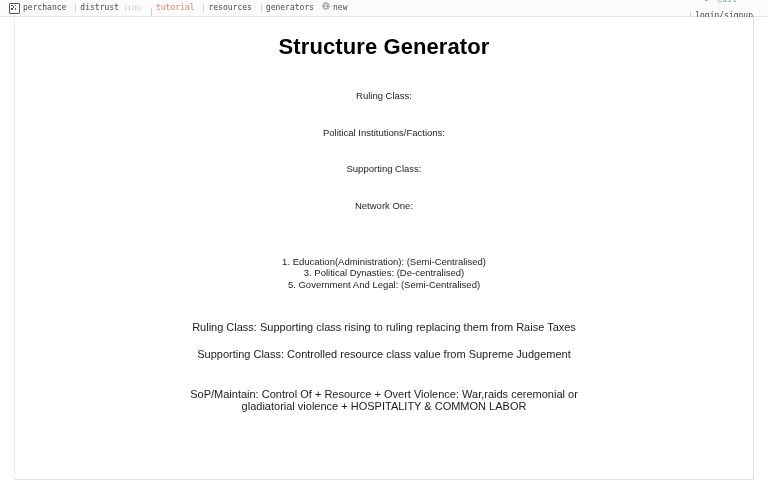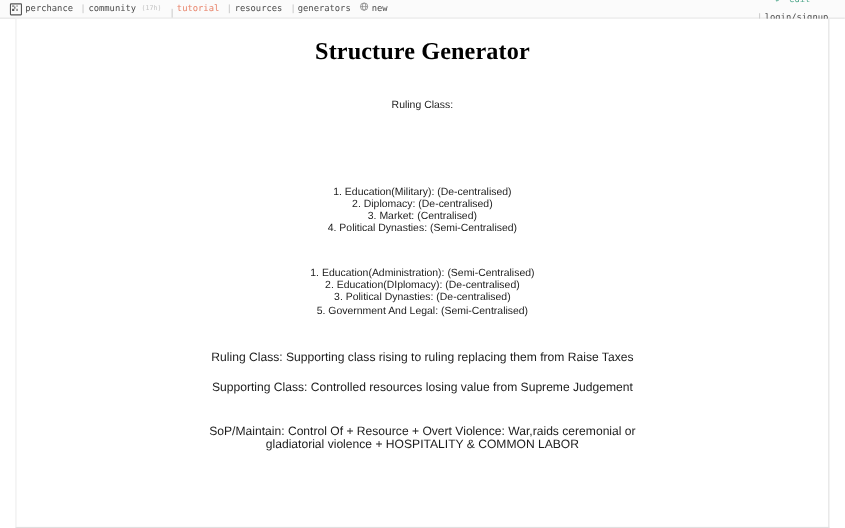--- a/index.html
+++ b/index.html
@@ -101,21 +101,20 @@
     text-align: center;
     color: #111111;
   }
 
   #page-title {
     font-size: 22px;
     font-weight: bold;
     margin: 11px 0 0 0;
     letter-spacing: 0.1px;
     color: #000000;
-    font-family: Liberation Serif, serif;
   }
 
   .blk {
     font-size: 9.5px;
     line-height: 11.5px;
     color: #1c1c1c;
     margin: 4px;
   }
 
   .spacer-lg { height: 17px; }
@@ -154,21 +153,21 @@
           <i></i>
           <i></i>
           <i></i>
           <i></i>
         </span>
       <span>perchance</span>
     </a>
 
     <a class="nav-item" href="#">
       <span class="sep"></span>
-      <span>community</span>
+      <span>distrust</span>
       <span class="badge-time">(17h)</span>
     </a>
 
     <a class="nav-item accent" href="#">
       <span class="sep"></span>
       <span>tutorial</span>
     </a>
 
     <a class="nav-item" href="#">
       <span class="sep"></span>
@@ -216,55 +215,51 @@
   <div id="content">
 
     <h1 id="page-title">Structure Generator</h1>
 
     <div class="spacer-xl"></div>
 
     <div class="blk">Ruling Class:</div>
 
     <div class="spacer-lg"></div>
 
-
-    <div class="spacer-lg"></div>
-
-
-    <div class="spacer-lg"></div>
-
+    <div class="blk">Political Institutions/Factions:</div>
+
+    <div class="spacer-lg"></div>
+
+    <div class="blk">Supporting Class:</div>
+
+    <div class="spacer-lg"></div>
+
+    <div class="blk">Network One:</div>
 
     <div class="spacer-md"></div>
 
-    <ol class="netlist">
-      <li>1. Education(Military): (De-centralised)</li>
-      <li>2. Diplomacy: (De-centralised)</li>
-      <li>3. Market: (Centralised)</li>
-      <li>4. Political Dynasties: (Semi-Centralised)</li>
-    </ol>
 
     <div class="spacer-lg"></div>
 
 
     <div class="spacer-md"></div>
 
     <ol class="netlist">
       <li>1. Education(Administration): (Semi-Centralised)</li>
-      <li>2. Education(DIplomacy): (De-centralised)</li>
       <li>3. Political Dynasties: (De-centralised)</li>
       <li>5. Government And Legal: (Semi-Centralised)</li>
     </ol>
 
     <div style="height:32px"></div>
 
     <div class="para">Ruling Class: Supporting class rising to ruling replacing them from Raise Taxes</div>
 
     <div style="height:15px"></div>
 
-    <div class="para">Supporting Class: Controlled resources losing value from Supreme Judgement</div>
+    <div class="para">Supporting Class: Controlled resource class value from Supreme Judgement</div>
 
     <div style="height:15px"></div>
 
 
     <div style="height:14px"></div>
 
     <div class="para">SoP/Maintain: Control Of + Resource + Overt Violence: War,raids ceremonial or gladiatorial violence + HOSPITALITY &amp; COMMON LABOR</div>
 
   </div>
 </div>

